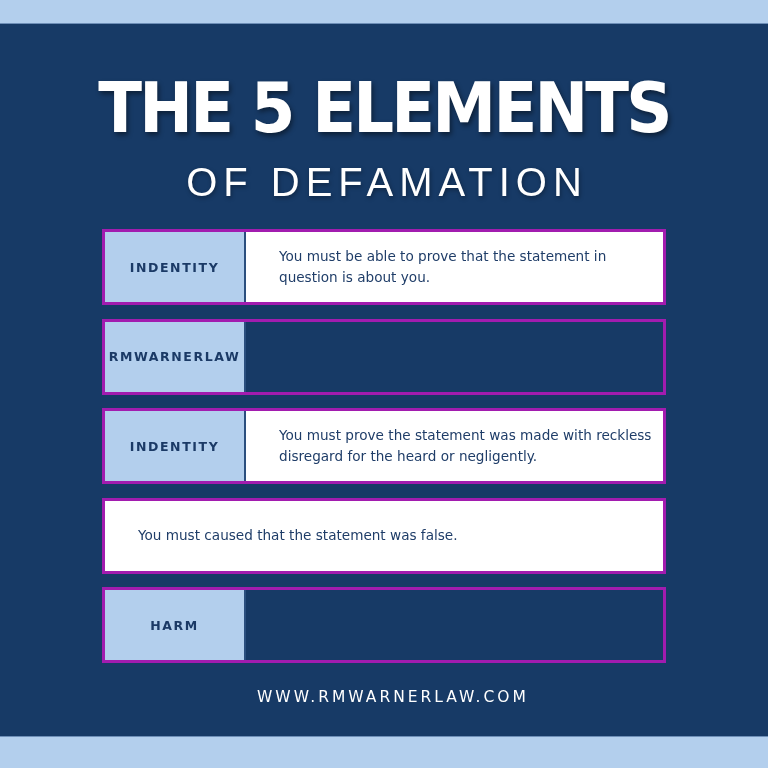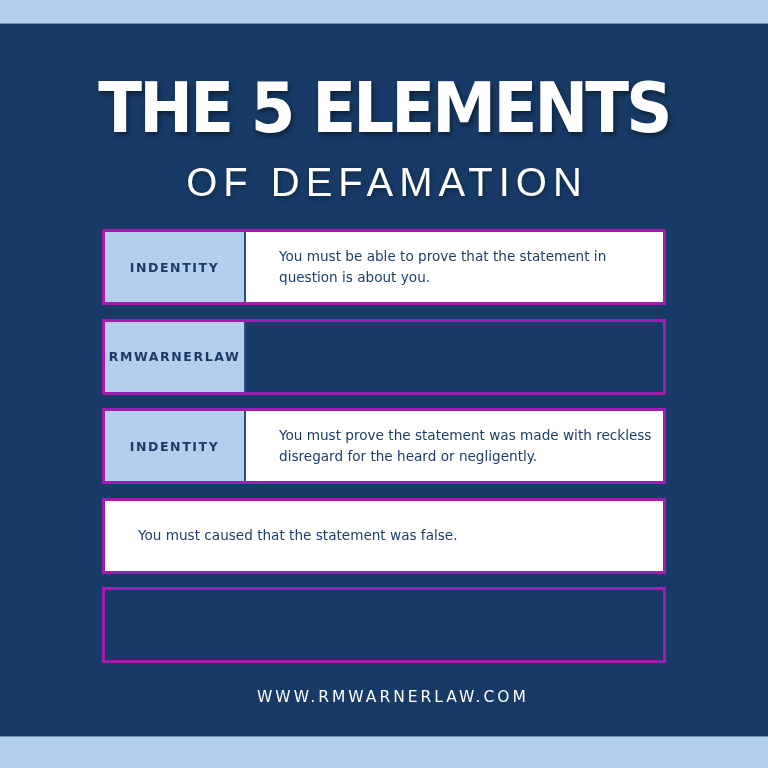--- a/index.html
+++ b/index.html
@@ -112,16 +112,17 @@
     <div class="label">RMWARNERLAW</div>
   </div>
   <div class="row">
     <div class="label">INDENTITY</div>
     <div class="desc">You must prove the statement was made with reckless disregard for the heard or negligently.</div>
   </div>
   <div class="row">
     <div class="desc">You must caused that the statement was false.</div>
   </div>
   <div class="row">
+    <div class="label">HARM</div>
   </div>
 </div>
 
 <div class="footer">WWW.RMWARNERLAW.COM</div>
 
 </body></html>

